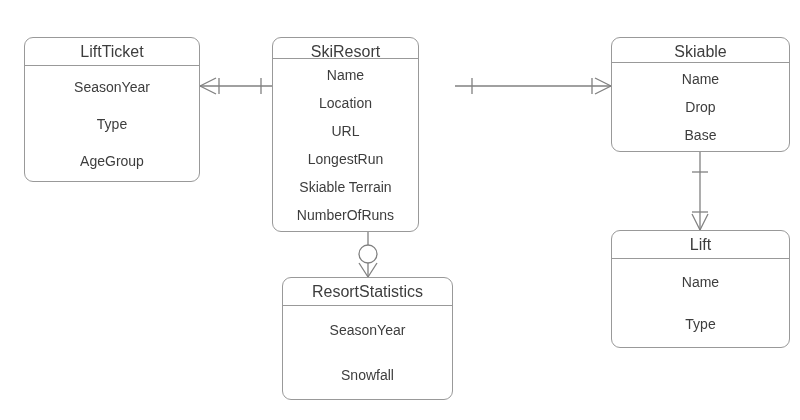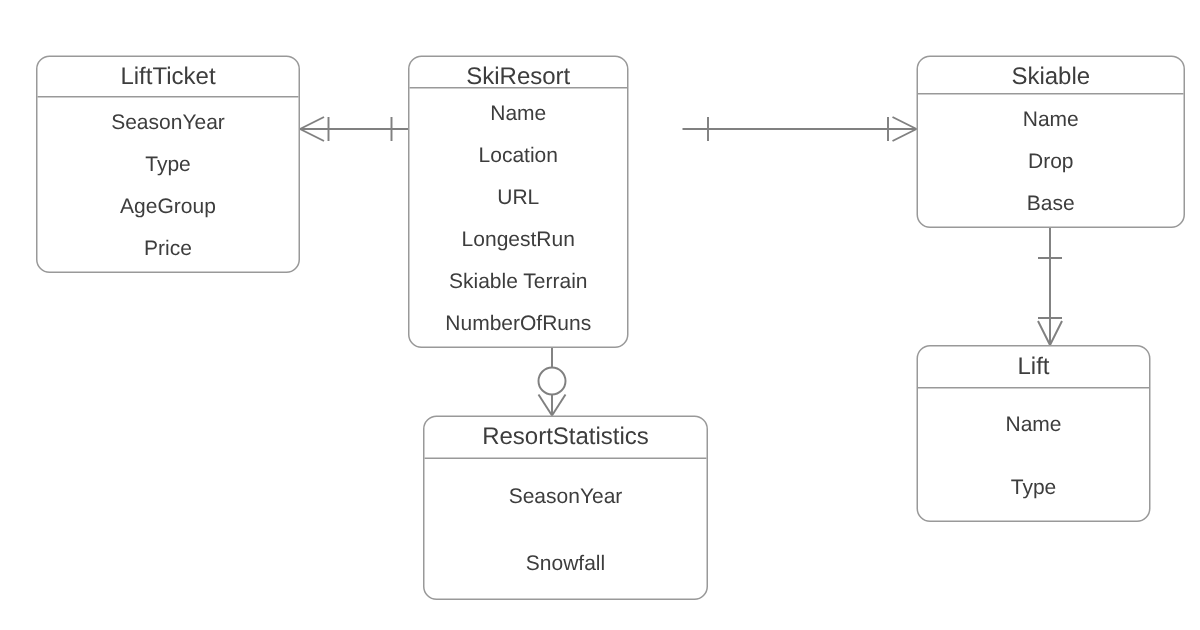--- a/index.html
+++ b/index.html
@@ -113,21 +113,20 @@
 
     </g>
   </svg>
 
   <div class="entity" style="left:24px; top:37px; width:176px; height:145px;">
     <div class="entity-title">LiftTicket</div>
     <div class="entity-attrs">
       <div class="attr-row">SeasonYear</div>
       <div class="attr-row">Type</div>
       <div class="attr-row">AgeGroup</div>
-      <div class="attr-row">Price</div>
     </div>
   </div>
 
   <div class="entity" style="left:272px; top:37px; width:147px; height:195px;">
     <div class="entity-title">SkiResort</div>
     <div class="entity-attrs">
       <div class="attr-row">Name</div>
       <div class="attr-row">Location</div>
       <div class="attr-row">URL</div>
       <div class="attr-row">LongestRun</div>
@@ -138,29 +137,29 @@
 
   <div class="entity" style="left:611px; top:37px; width:179px; height:115px;">
     <div class="entity-title">Skiable</div>
     <div class="entity-attrs">
       <div class="attr-row">Name</div>
       <div class="attr-row">Drop</div>
       <div class="attr-row">Base</div>
     </div>
   </div>
 
-  <div class="entity" style="left:611px; top:230px; width:156px; height:118px;">
+  <div class="entity" style="left:611px; top:230px; width:179px; height:118px;">
     <div class="entity-title">Lift</div>
     <div class="entity-attrs">
       <div class="attr-row">Name</div>
       <div class="attr-row">Type</div>
     </div>
   </div>
 
-  <div class="entity" style="left:282px; top:277px; width:190px; height:123px;">
+  <div class="entity" style="left:282px; top:277px; width:171px; height:123px;">
     <div class="entity-title">ResortStatistics</div>
     <div class="entity-attrs">
       <div class="attr-row">SeasonYear</div>
       <div class="attr-row">Snowfall</div>
     </div>
   </div>
 
 </div>
 
 </body></html>

